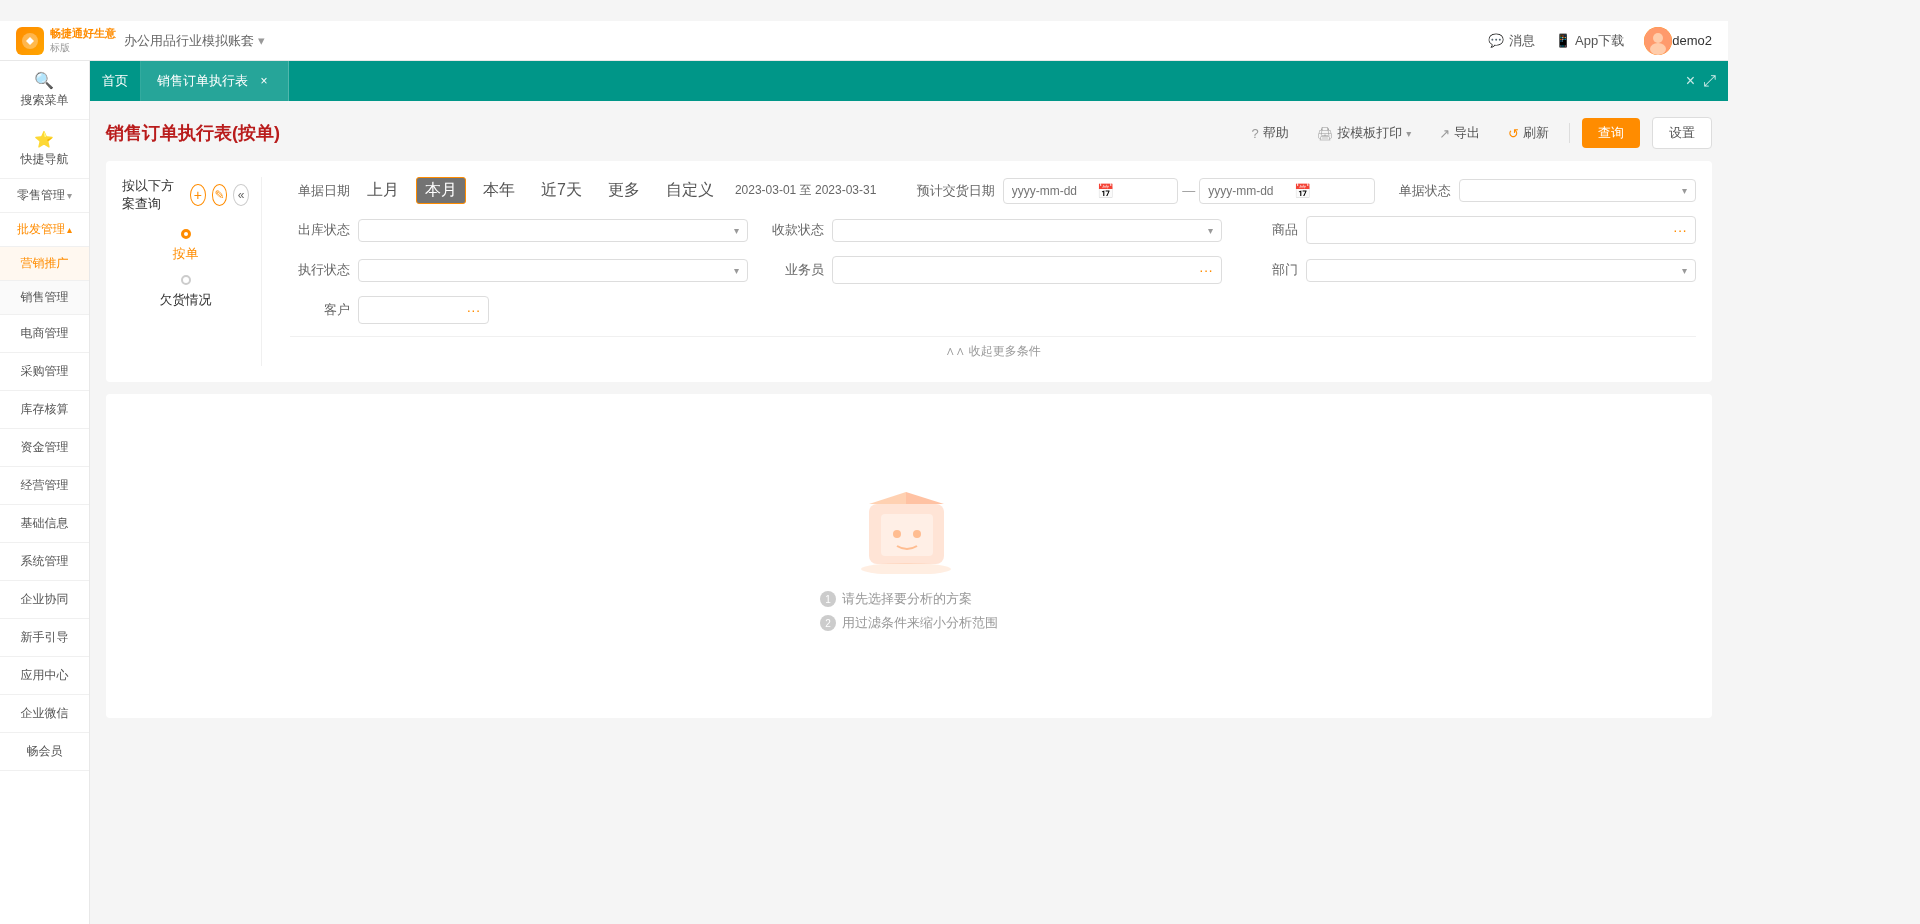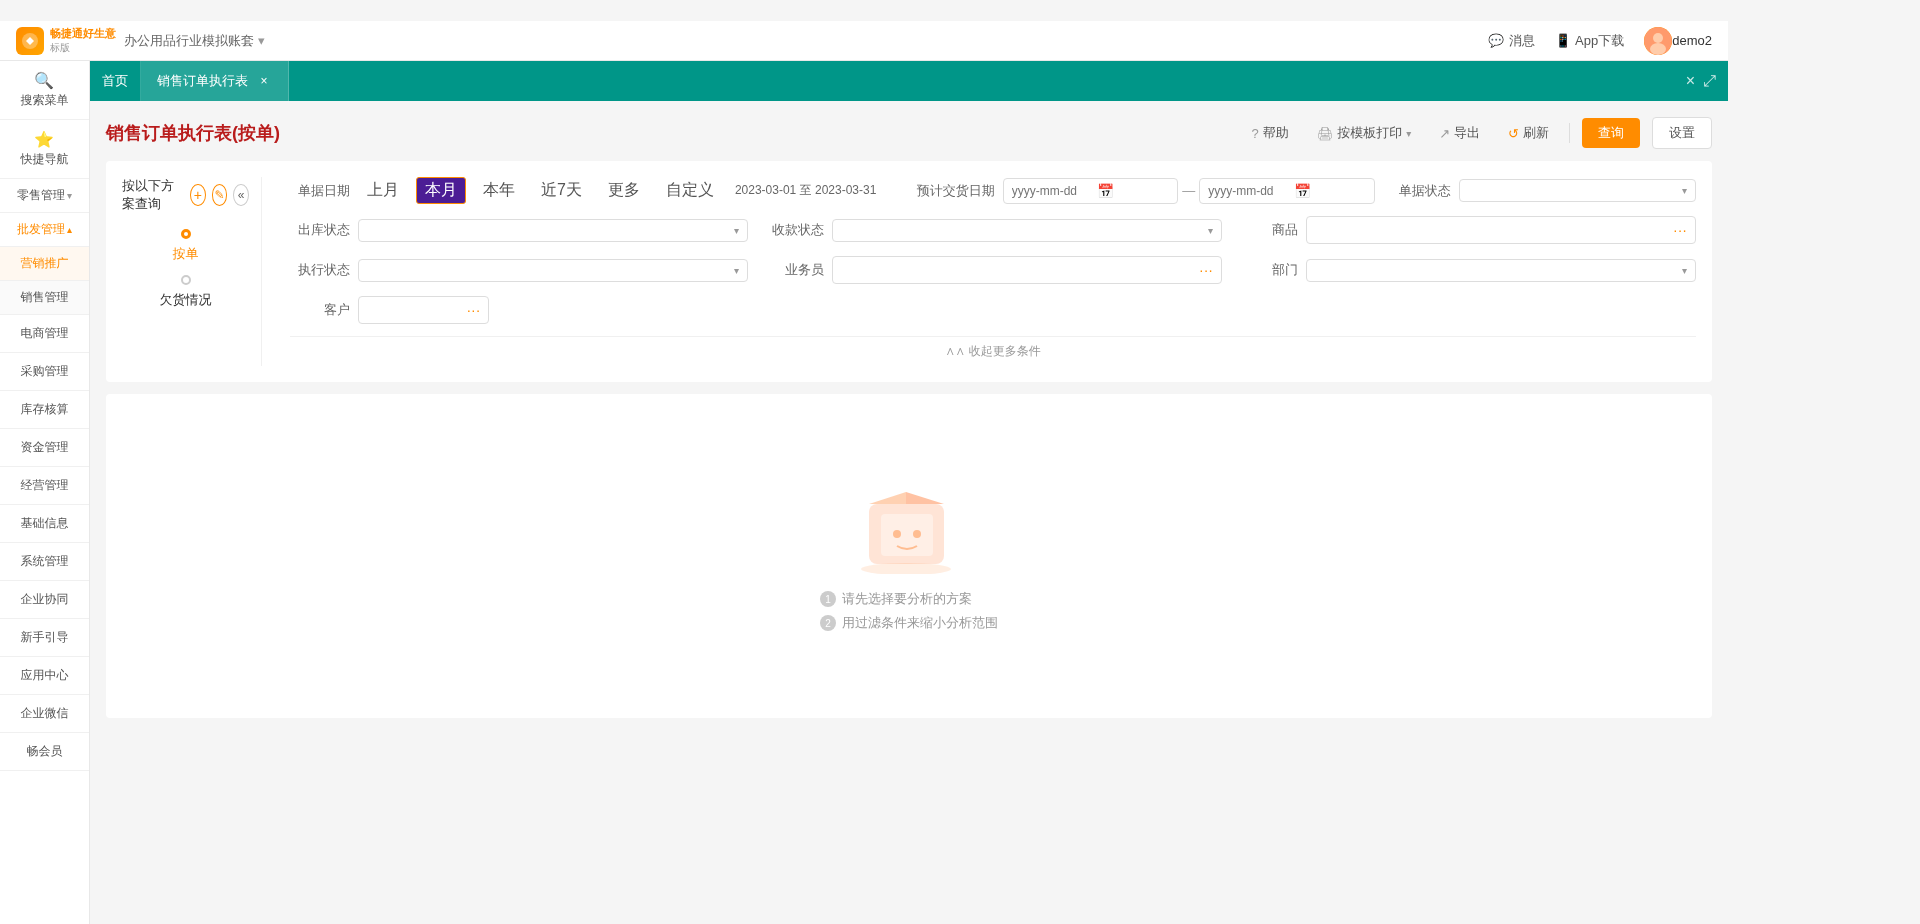--- a/index.html
+++ b/index.html
@@ -222,21 +222,21 @@
     .date-filter { display: flex; align-items: center; gap: 8px; }
     .date-quick-btn {
       padding: 2px 8px;
       border-radius: 3px;
       cursor: pointer;
       font-size: 16px;
       color: #555;
       border: 1px solid transparent;
     }
     .date-quick-btn.active {
-      background: #4c1d95;
+      background: #737373;
       color: white;
       border-color: #ff8c00;
     }
 
     
     .select-input {
       border: 1px solid #ddd;
       border-radius: 4px;
       padding: 5px 8px;
       background: white;

